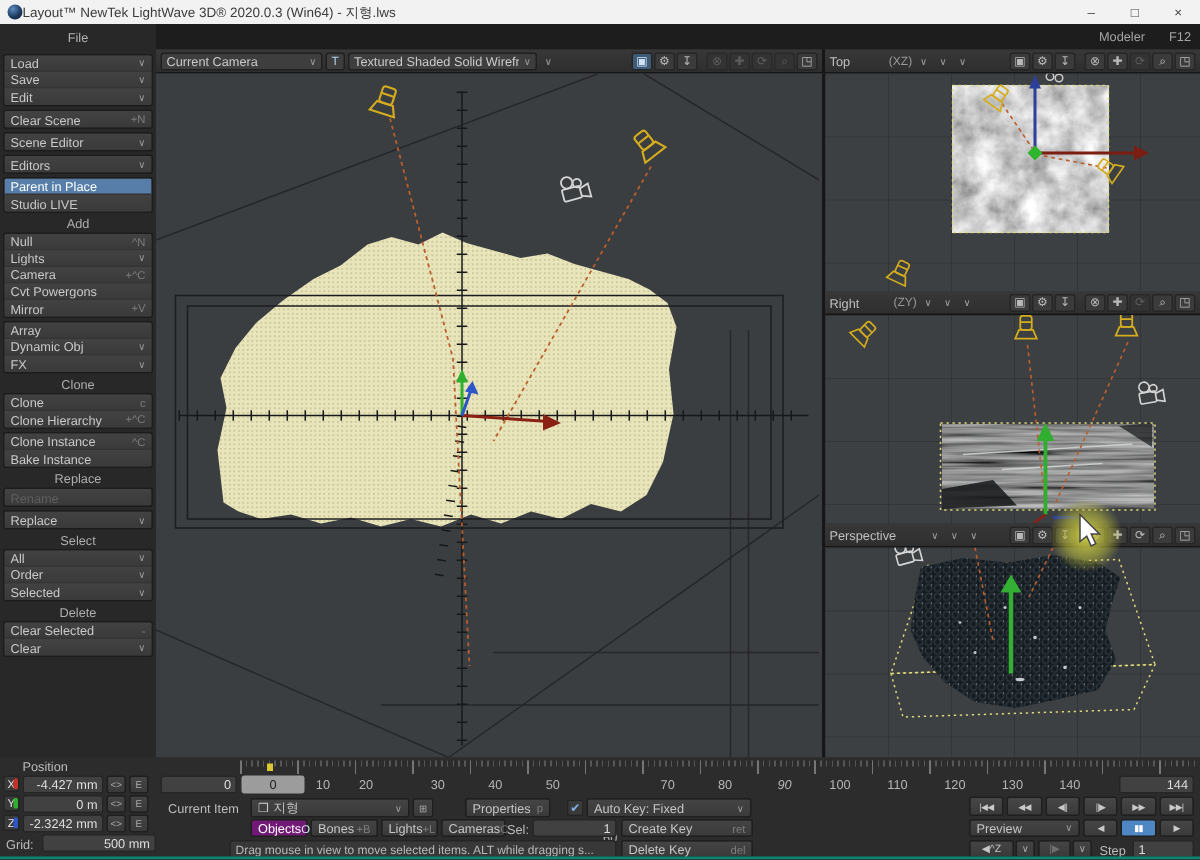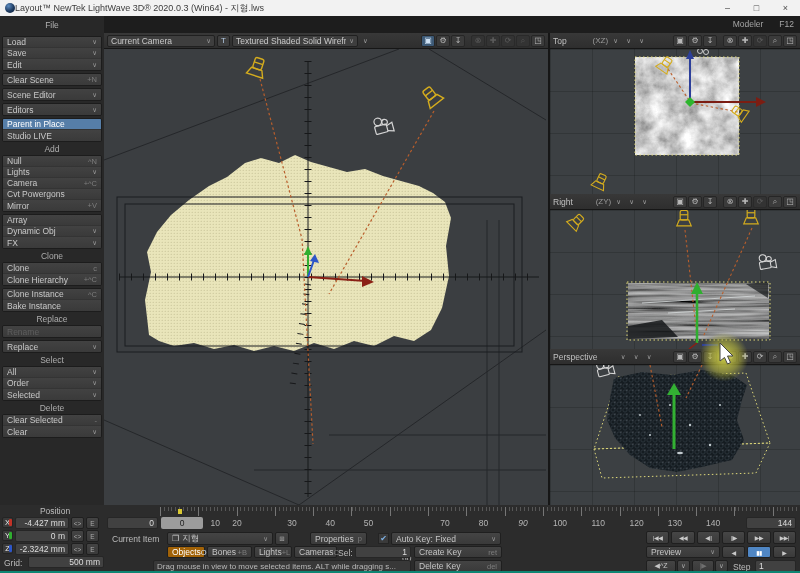--- a/index.html
+++ b/index.html
@@ -78,21 +78,21 @@
   #glow{position:absolute;left:700px;top:333px;width:48px;height:48px;z-index:50;
         background:radial-gradient(circle,rgba(216,216,72,.95) 0%,rgba(190,190,60,.55) 45%,rgba(120,120,40,0) 72%)}
 
   
   #bottom{position:absolute;left:0;top:505px;width:800px;height:66px;background:#2c2c2c;font-size:8.5px}
   #bottom .abs{position:absolute}
   .field{background:#414141;border:1px solid #262626;color:#dedede;display:flex;align-items:center;
          justify-content:flex-end;padding:0 3px;border-radius:2px;font-size:8.5px}
   .btn{background:linear-gradient(#444,#3a3a3a);border:1px solid #1f1f1f;border-radius:2px;color:#c6c6c6;
        display:flex;align-items:center;padding:0 4px;font-size:8.5px}
-  .btn.blue{background:#a16207;color:#fff}
+  .btn.blue{background:#701a75;color:#fff}
   .lbl{color:#bdbdbd}
   .swatch{width:11px;height:11px;background:#3a3a3a;border:1px solid #242424;border-radius:2px;
           color:#e8e8e8;font-size:7.5px;display:flex;align-items:center;justify-content:center;position:relative}
   .swatch i{position:absolute;right:-0px;top:1px;bottom:1px;width:3px;border-radius:1px}
   .mini{width:13px;height:12px;justify-content:center;padding:0;font-size:6.5px;color:#a9a9a9}
   #ruler{background-image:
       repeating-linear-gradient(90deg,#767676 0 1px,transparent 1px 38.3px),
       repeating-linear-gradient(90deg,#575757 0 1px,transparent 1px 3.83px);
       background-size:100% 9px,100% 4px;background-repeat:no-repeat}
   .tl-num{position:absolute;top:1px;transform:translateX(-50%);font-size:8.5px;color:#b5b5b5}
@@ -510,21 +510,21 @@
   </svg>
 </div>
 
 <div id="glow">
   <svg width="48" height="48">
     <path d="M20,10 L20,28 L24.5,24.5 L27.5,31 L30.5,29.5 L27.5,23 L33,23 Z" fill="#ffffff" stroke="#444" stroke-width="1"></path>
   </svg>
 </div>
 
 <div id="bottom">
-  <div class="abs lbl" style="left:15px;top:1px;width:80px;text-align:center">Position</div>
+  <div class="abs lbl" style="left:15px;top:1px;width:80px;">Position</div>
   <div id="xyz-rows">
       <div class="abs swatch" style="left: 2px; top: 12px;">X<i style="background: rgb(194, 50, 39);"></i></div>
       <div class="abs field" style="left: 15px; top: 12px; width: 54px; height: 12px;">-4.427 mm</div>
       <div class="abs btn mini" style="left: 71px; top: 12px;">&lt;&gt;</div>
       <div class="abs btn mini" style="left: 86px; top: 12px;">E</div>
       <div class="abs swatch" style="left: 2px; top: 25px;">Y<i style="background: rgb(47, 174, 47);"></i></div>
       <div class="abs field" style="left: 15px; top: 25px; width: 54px; height: 12px;">0 m</div>
       <div class="abs btn mini" style="left: 71px; top: 25px;">&lt;&gt;</div>
       <div class="abs btn mini" style="left: 86px; top: 25px;">E</div>
       <div class="abs swatch" style="left: 2px; top: 38px;">Z<i style="background: rgb(44, 85, 200);"></i></div>
@@ -533,21 +533,21 @@
       <div class="abs btn mini" style="left: 86px; top: 38px;">E</div>
     </div>
   <div class="abs lbl" style="left:4px;top:53px">Grid:</div>
   <div class="abs field" style="left:28px;top:51px;width:76px;height:12px">500 mm</div>
 
   <div id="ruler" class="abs" style="left:160px;top:2px;width:638px;height:9px"></div>
   <div class="abs field" style="left:107px;top:12px;width:51px;height:12px">0</div>
   <div id="tl-numbers" class="abs" style="left:160px;top:12px;width:585px;height:12px">
       <div class="tl-num" style="left: 17px;">0</div>
       <div class="tl-num" style="left: 55.3px;">10</div>
-      <div class="tl-num" style="left: 77px;">20</div>
+      <div class="tl-num" style="left: 84px;">20</div>
       <div class="tl-num" style="left: 131.9px;">30</div>
       <div class="tl-num" style="left: 170.2px;">40</div>
       <div class="tl-num" style="left: 208.5px;">50</div>
       <div class="tl-num" style="left: 246.8px; margin-top: 35px;">60</div>
       <div class="tl-num" style="left: 285.1px;">70</div>
       <div class="tl-num" style="left: 323.4px;">80</div>
       <div class="tl-num" style="left: 363px; font-style: italic;">90</div>
       <div class="tl-num" style="left: 400px;">100</div>
       <div class="tl-num" style="left: 438.3px;">110</div>
       <div class="tl-num" style="left: 476.6px;">120</div>

